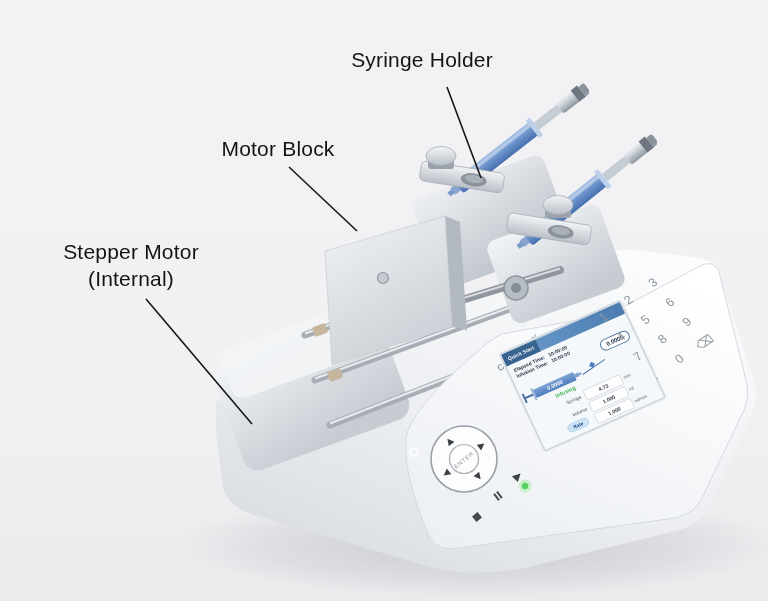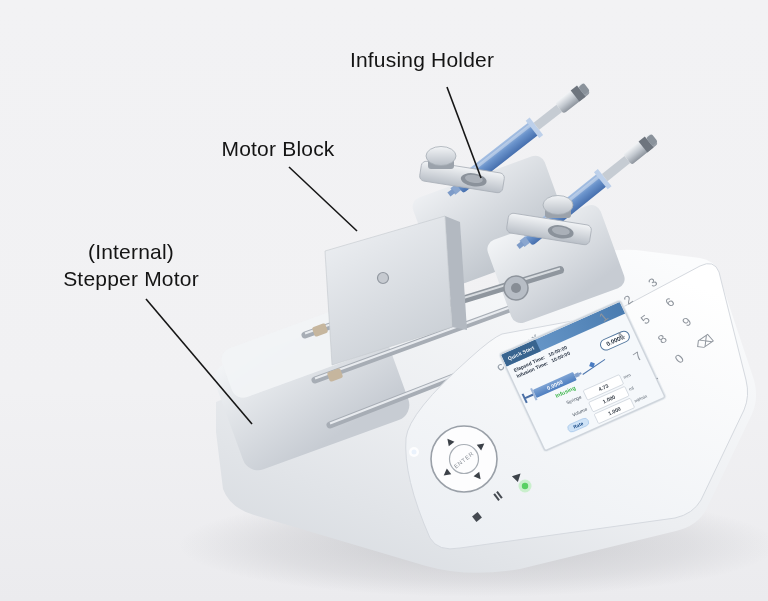--- a/index.html
+++ b/index.html
@@ -263,25 +263,25 @@
       <ellipse cx="0" cy="-2" rx="15" ry="9.5" fill="url(#knobGrad)" stroke="#a6adb5" stroke-width="0.8"></ellipse>
     </g>
 
     <g stroke="#161616" stroke-width="1.6">
       <line x1="447" y1="87" x2="481" y2="178"></line>
       <line x1="289" y1="167" x2="357" y2="231"></line>
       <line x1="146" y1="299" x2="252" y2="424"></line>
     </g>
   </svg>
 
-  <div class="ann" style="left:422px;top:46px;">Infusing Holder</div>
+  <div class="ann" style="left:422px;top:46px;">Syringe Holder</div>
   <div class="ann" style="left:278px;top:135px;">Motor Block</div>
   <div class="ann" style="left:131px;top:238px;">
+    <div>Stepper Motor</div>
     <div>(Internal)</div>
-    <div>Stepper Motor</div>
   </div>
 
   <div class="logo">CHEMYX</div>
 
   <div class="screen">
     <div class="titlebar">
       <div class="titletab">Quick Start</div>
     </div>
     <div class="times">
       <div><span>Elapsed Time:</span><span class="tv">10:00:00</span></div>

